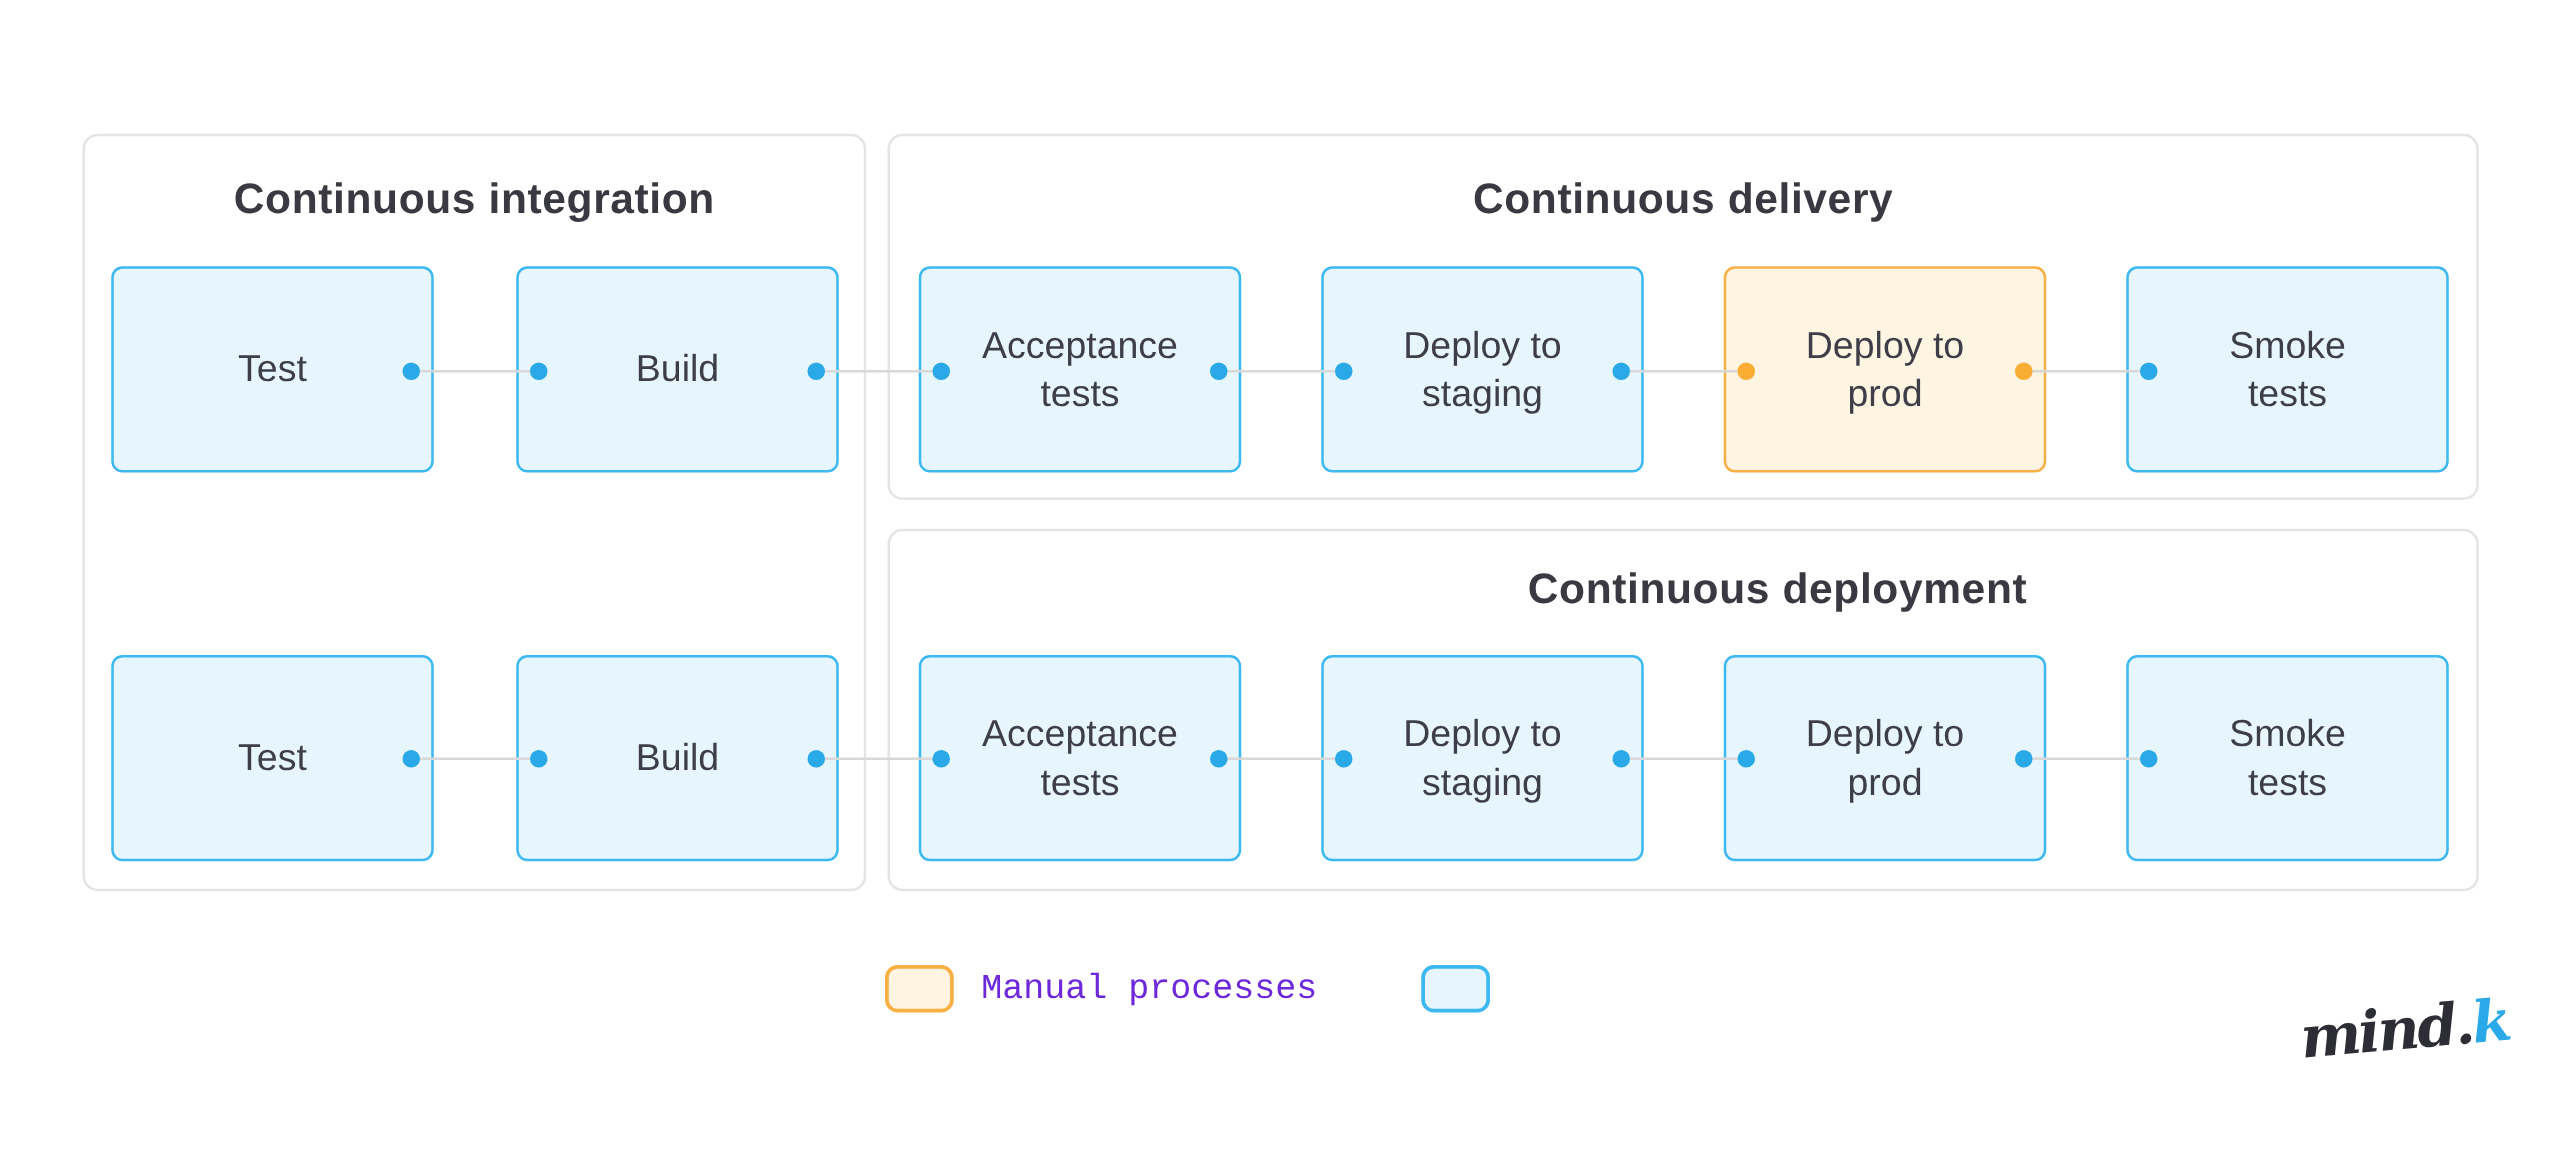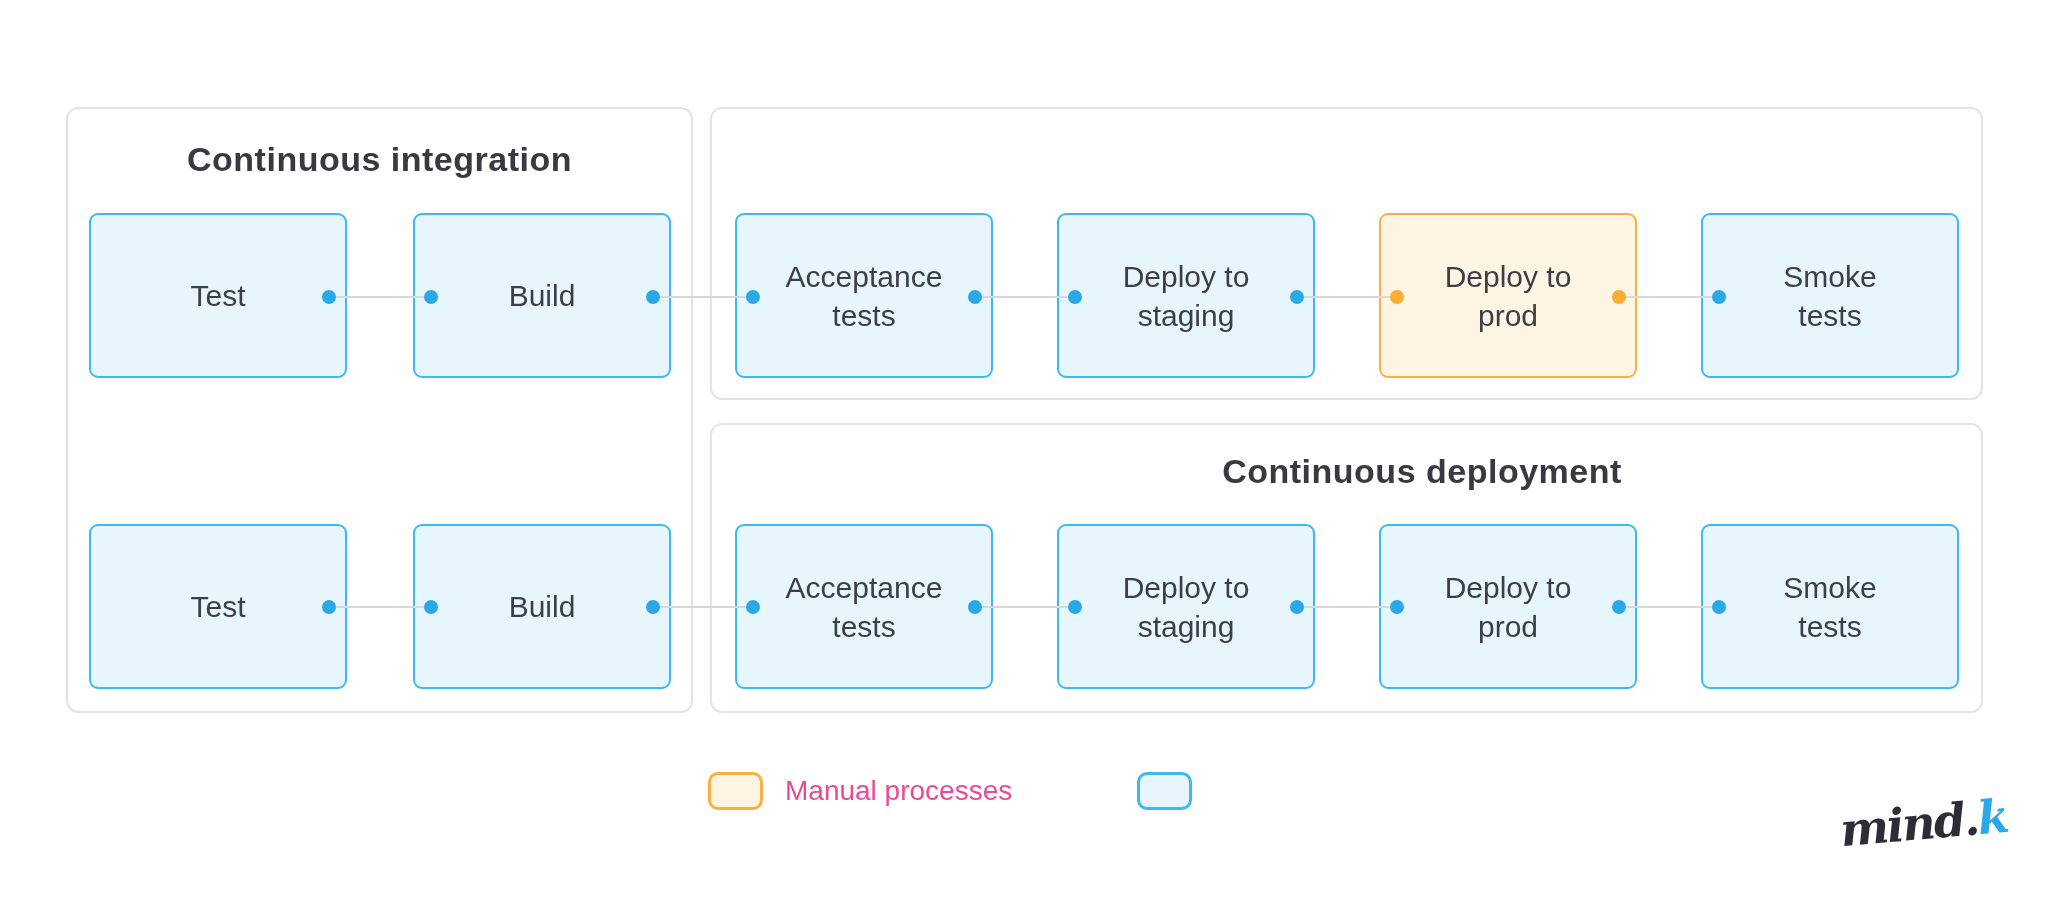--- a/index.html
+++ b/index.html
@@ -87,21 +87,22 @@
   }
   .legend-swatch {
     width: 55px;
     height: 38px;
     border-radius: 10px;
   }
   .legend-swatch.manual    { background: #fdf4e2; border: 3px solid #f8b044; }
   .legend-swatch.automated { background: #e7f6fd; border: 3px solid #3db8f0; }
   .legend-label {
     font-size: 28px;
-    color: #ec4899;
+    color: #6d28d9;
+    font-family: Liberation Mono, monospace;
   }
 
   
   .logo {
     position: absolute;
     left: 1840px;
     top: 796px;
     font-family: "DejaVu Serif", serif;
     font-style: italic;
     font-weight: bold;
@@ -116,20 +117,21 @@
 </head>
 <body>
 
 <div class="canvas">
 
   <div class="panel panel-ci"></div>
   <div class="panel panel-delivery"></div>
   <div class="panel panel-deployment"></div>
 
   <div class="panel-title title-ci">Continuous integration</div>
+  <div class="panel-title title-delivery">Continuous delivery</div>
   <div class="panel-title title-deployment">Continuous deployment</div>
 
   <div class="box automated" style="left:89px;top:213px">
     <div class="box-label">
       <span>Test</span>
 
     </div>
   </div>
   <div class="box automated" style="left:413px;top:213px">
     <div class="box-label">

